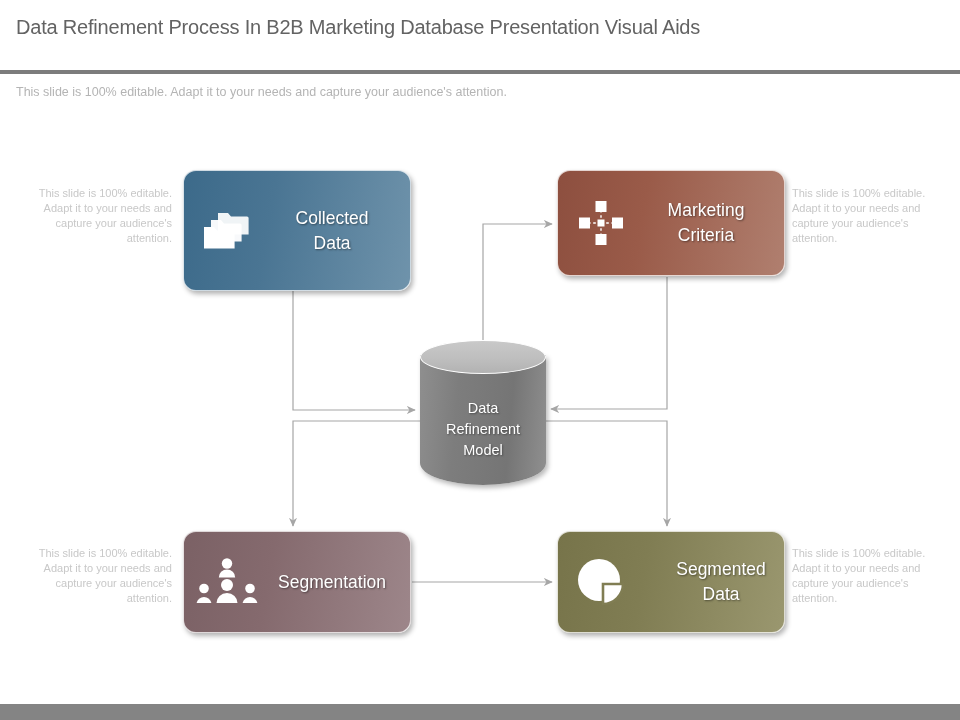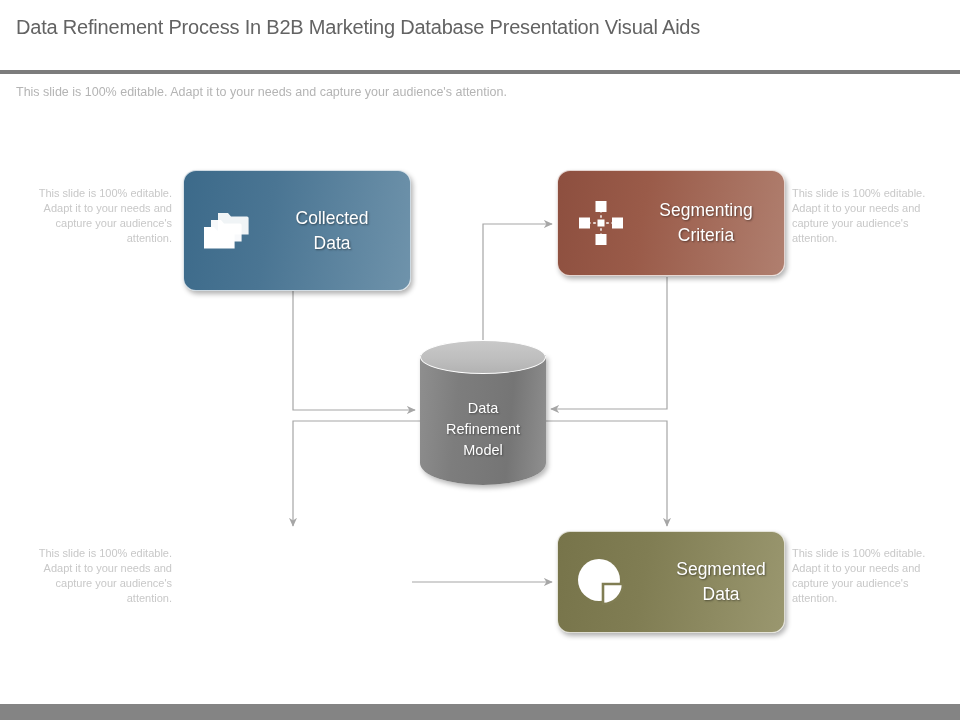--- a/index.html
+++ b/index.html
@@ -228,24 +228,45 @@
         </g>
         <g fill="#ffffff">
           <rect x="21.5" y="5" width="11" height="11"></rect>
           <rect x="21.5" y="38" width="11" height="11"></rect>
           <rect x="5" y="21.5" width="11" height="11"></rect>
           <rect x="38" y="21.5" width="11" height="11"></rect>
           <rect x="23.5" y="23.5" width="7" height="7"></rect>
         </g>
       </svg>
     </div>
-    <div class="node-label">Segmenting
+    <div class="node-label">Marketing
 Criteria</div>
   </div>
 
+  <div class="node" id="node-segmentation">
+    <div class="node-icon">
+      <svg width="62" height="52" viewBox="0 0 62 52">
+        <g fill="#ffffff">
+
+          <circle cx="31" cy="7.5" r="5.2"></circle>
+          <path d="M22.8,21.5 a8.2,8 0 0 1 16.4,0 z"></path>
+
+          <circle cx="31" cy="29" r="6"></circle>
+          <path d="M20.5,47 a10.5,10 0 0 1 21,0 z"></path>
+
+          <circle cx="8" cy="32.5" r="4.8"></circle>
+          <path d="M0.6,47 a7.5,7.2 0 0 1 14.8,0 z"></path>
+
+          <circle cx="54" cy="32.5" r="4.8"></circle>
+          <path d="M46.6,47 a7.5,7.2 0 0 1 14.8,0 z"></path>
+        </g>
+      </svg>
+    </div>
+    <div class="node-label">Segmentation</div>
+  </div>
 
   <div class="node" id="node-segmented">
     <div class="node-icon">
       <svg width="54" height="54" viewBox="0 0 54 54">
         <circle cx="25" cy="25" r="21" fill="#ffffff"></circle>
         <path d="M29,29 h20 a20,20 0 0 1 -20,20 z" fill="#ffffff" stroke="#807d53" stroke-width="2.6"></path>
       </svg>
     </div>
     <div class="node-label">Segmented
 Data</div>

